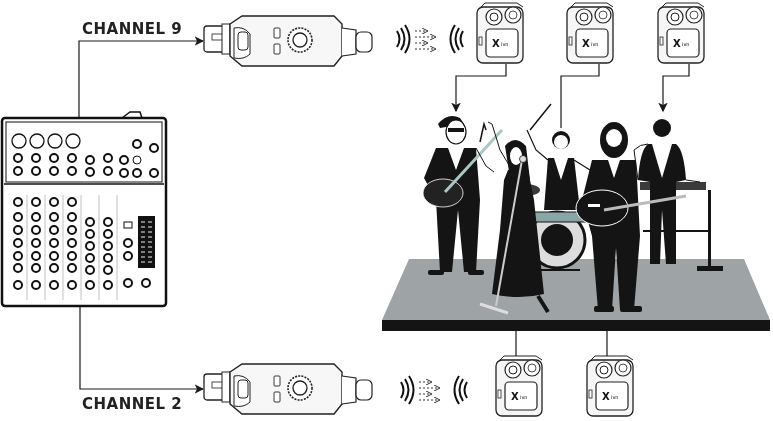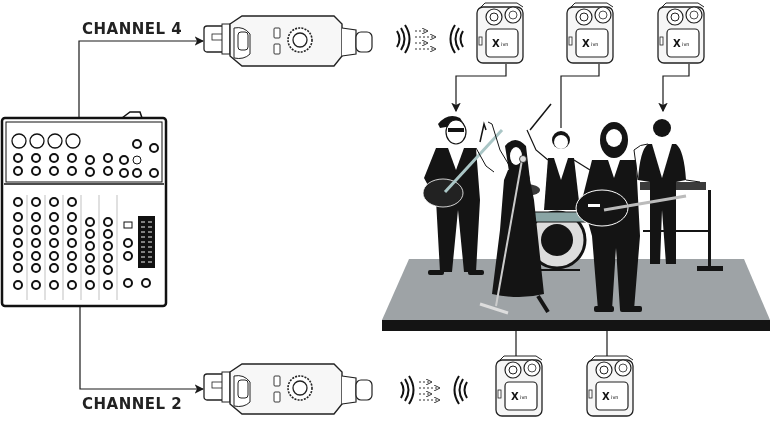--- a/index.html
+++ b/index.html
@@ -3,21 +3,21 @@
 <meta charset="utf-8">
 <style>
   html,body{margin:0;padding:0;background:#fff;}
   body{width:773px;height:421px;position:relative;overflow:hidden;font-family:"DejaVu Sans","Liberation Sans",sans-serif;}
   .label{position:absolute;font-family:"DejaVu Sans","Liberation Sans",sans-serif;font-size:15px;font-weight:600;color:#222;letter-spacing:0.5px;}
   svg{position:absolute;left:0;top:0;}
 </style>
 </head>
 <body>
 
-<div class="label" style="left:82px;top:20px;">CHANNEL 4</div>
+<div class="label" style="left:82px;top:20px;">CHANNEL 9</div>
 <div class="label" style="left:82px;top:395px;">CHANNEL 2</div>
 
 <svg width="773" height="421" viewBox="0 0 773 421">
   <defs>
     <marker id="arr" markerWidth="8" markerHeight="8" refX="7" refY="4" orient="auto">
       <path d="M0,0 L8,4 L0,8 L2,4 Z" fill="#1a1a1a"></path>
     </marker>
     <marker id="arrs" markerWidth="6" markerHeight="6" refX="5" refY="3" orient="auto">
       <path d="M0,0 L6,3 L0,6" fill="none" stroke="#333" stroke-width="1"></path>
     </marker>

